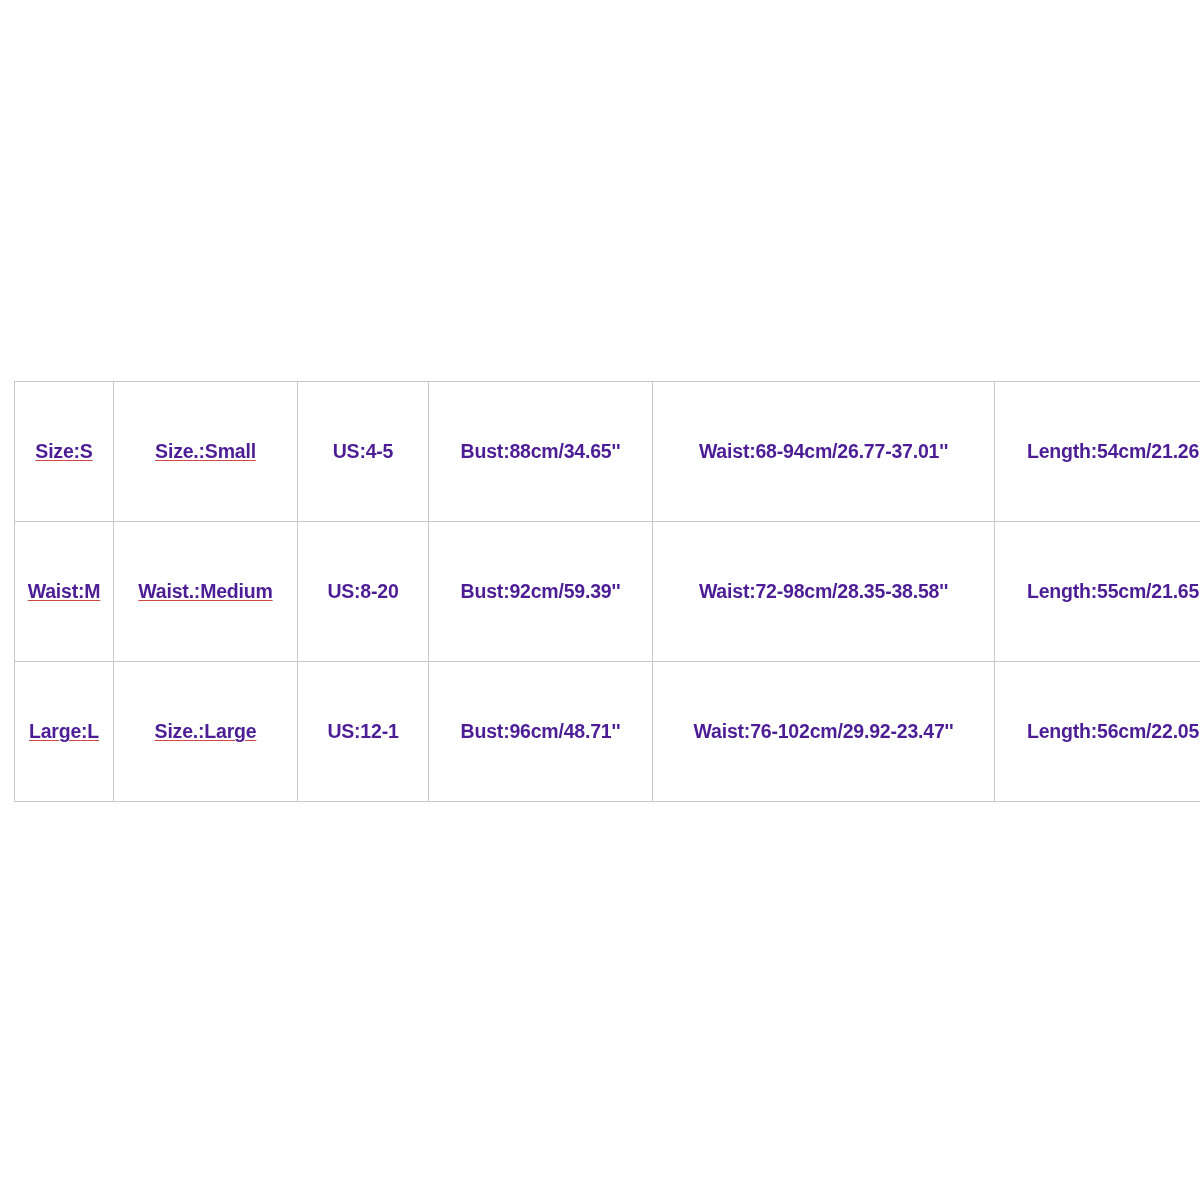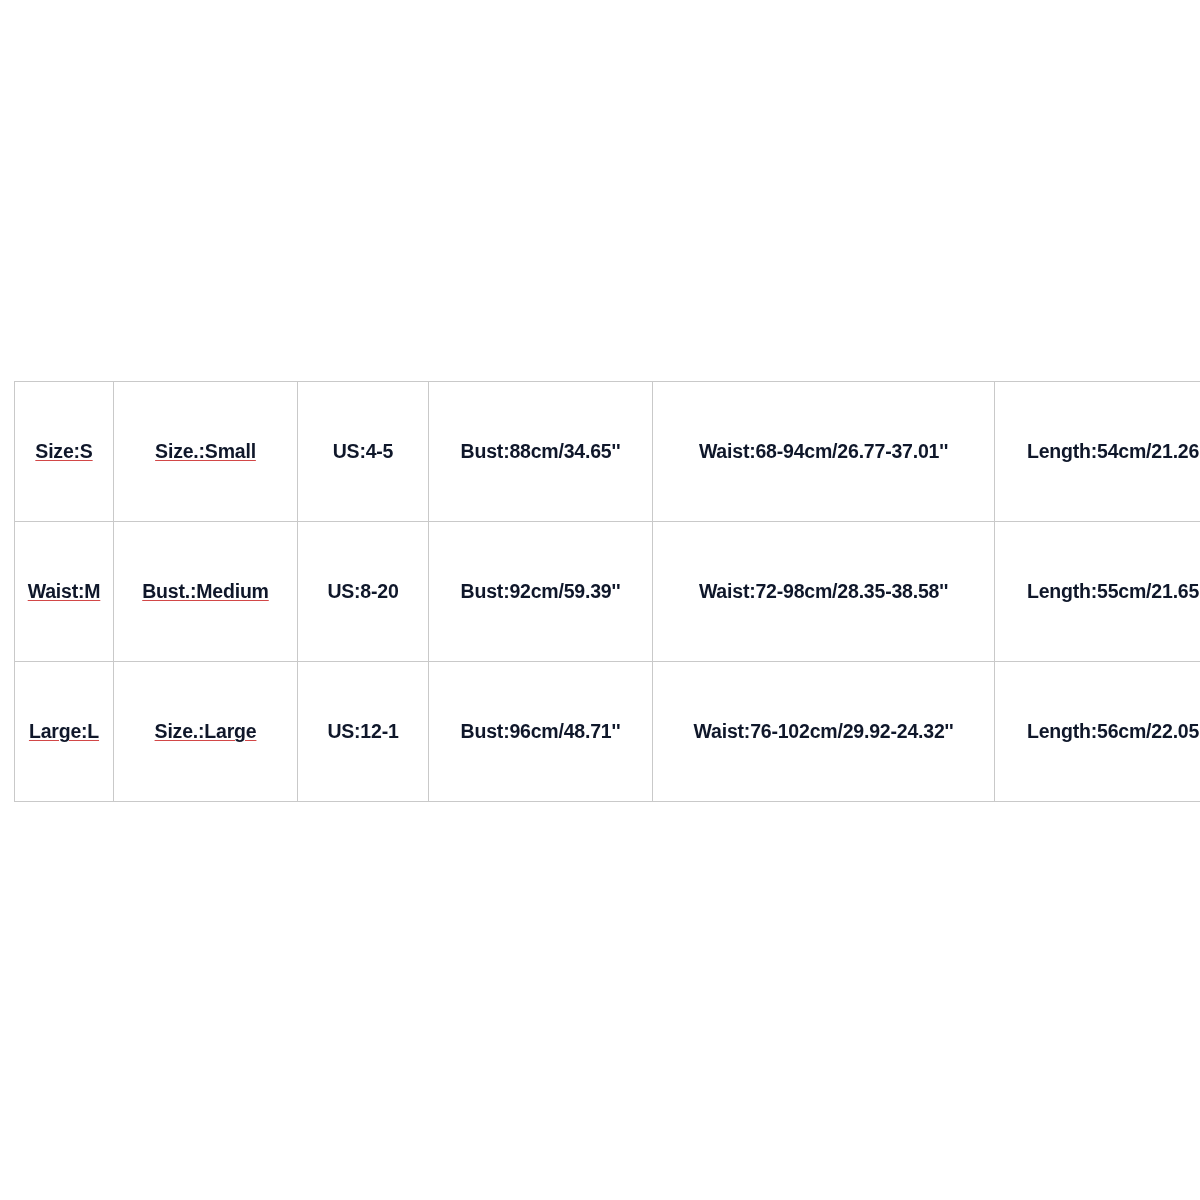--- a/index.html
+++ b/index.html
@@ -21,21 +21,21 @@
     top: 381px;
     width: 1172px;
     border-collapse: collapse;
     table-layout: fixed;
   }
   .size-chart td {
     border: 1px solid #c9c9c9;
     height: 139px;
     text-align: center;
     vertical-align: middle;
-    color: #0f172a;
+    color: #4c1d95;
     font-size: 19.5px;
     font-weight: bold;
     letter-spacing: -0.2px;
     white-space: nowrap;
     padding: 0 4px;
     background: #ffffff;
   }
   
   .col-size      { width: 90px; }
   .col-sizeword  { width: 175px; }
@@ -62,29 +62,29 @@
       <tr>
         <td class="col-size"><span class="spellcheck">Size:S</span></td>
         <td class="col-sizeword"><span class="spellcheck">Size.:Small</span></td>
         <td class="col-us">US:4-5</td>
         <td class="col-bust">Bust:88cm/34.65''</td>
         <td class="col-waist">Waist:68-94cm/26.77-37.01''</td>
         <td class="col-length">Length:54cm/21.26''</td>
       </tr>
       <tr>
         <td class="col-size"><span class="spellcheck">Waist:M</span></td>
-        <td class="col-sizeword"><span class="spellcheck">Bust.:Medium</span></td>
+        <td class="col-sizeword"><span class="spellcheck">Waist.:Medium</span></td>
         <td class="col-us">US:8-20</td>
         <td class="col-bust">Bust:92cm/59.39''</td>
         <td class="col-waist">Waist:72-98cm/28.35-38.58''</td>
         <td class="col-length">Length:55cm/21.65''</td>
       </tr>
       <tr>
         <td class="col-size"><span class="spellcheck">Large:L</span></td>
         <td class="col-sizeword"><span class="spellcheck">Size.:Large</span></td>
         <td class="col-us">US:12-1</td>
         <td class="col-bust">Bust:96cm/48.71''</td>
-        <td class="col-waist">Waist:76-102cm/29.92-24.32''</td>
+        <td class="col-waist">Waist:76-102cm/29.92-23.47''</td>
         <td class="col-length">Length:56cm/22.05''</td>
       </tr>
     </tbody>
   </table>
 </div>
 
 </body></html>

